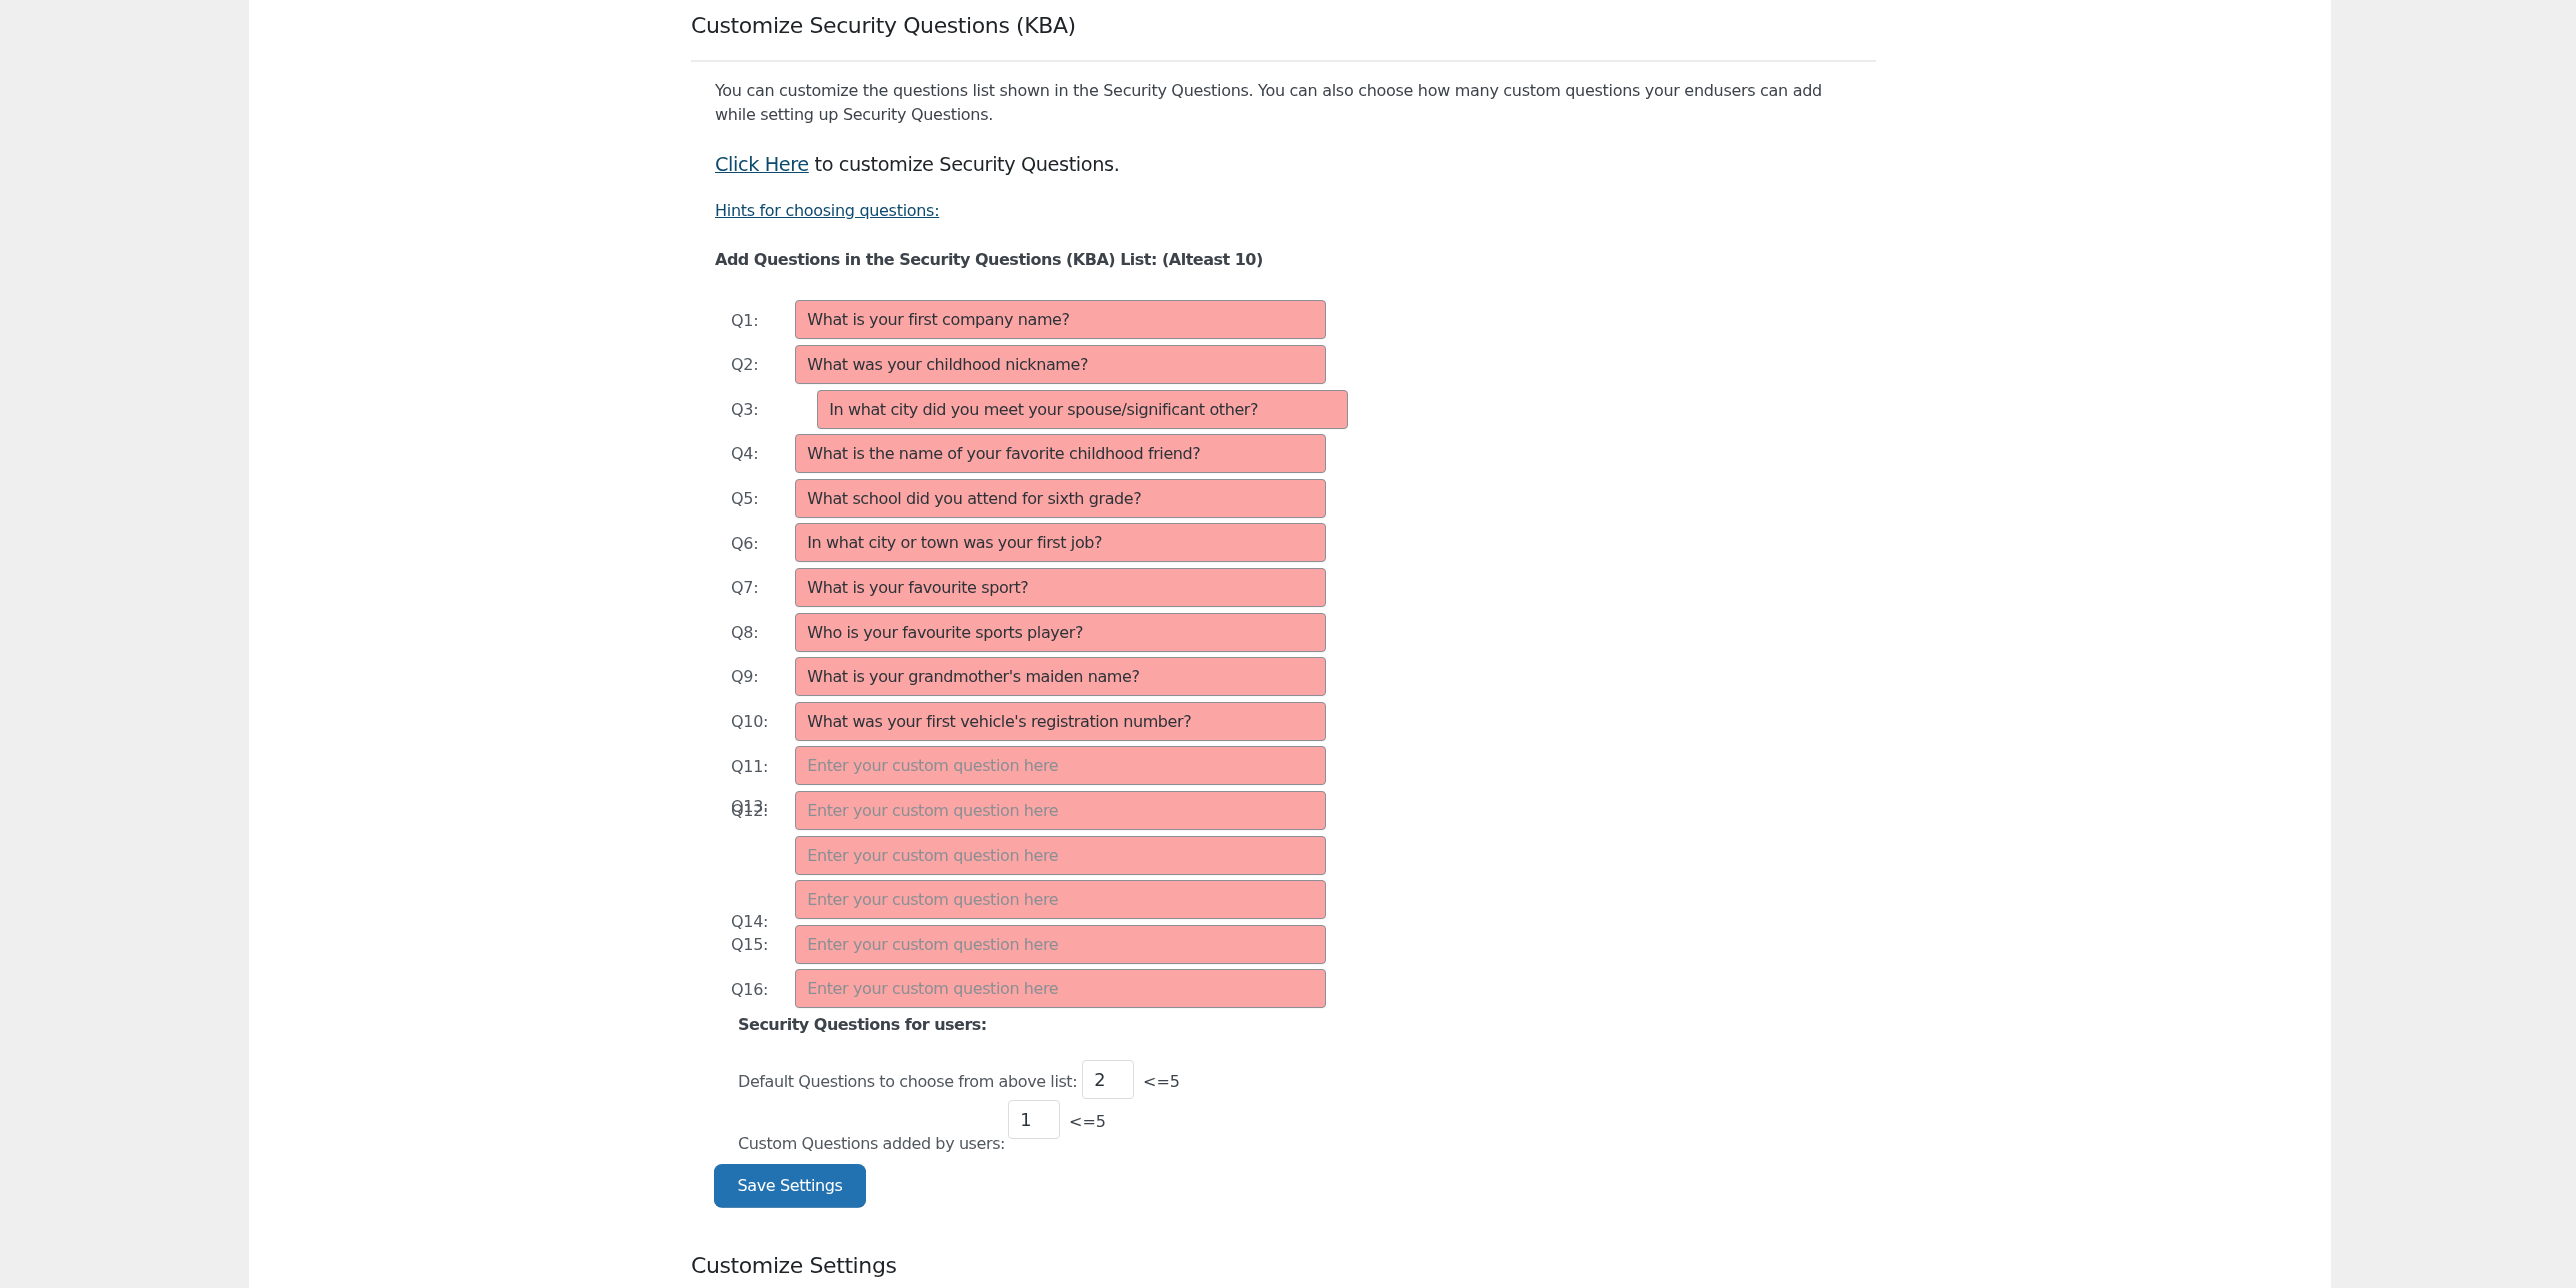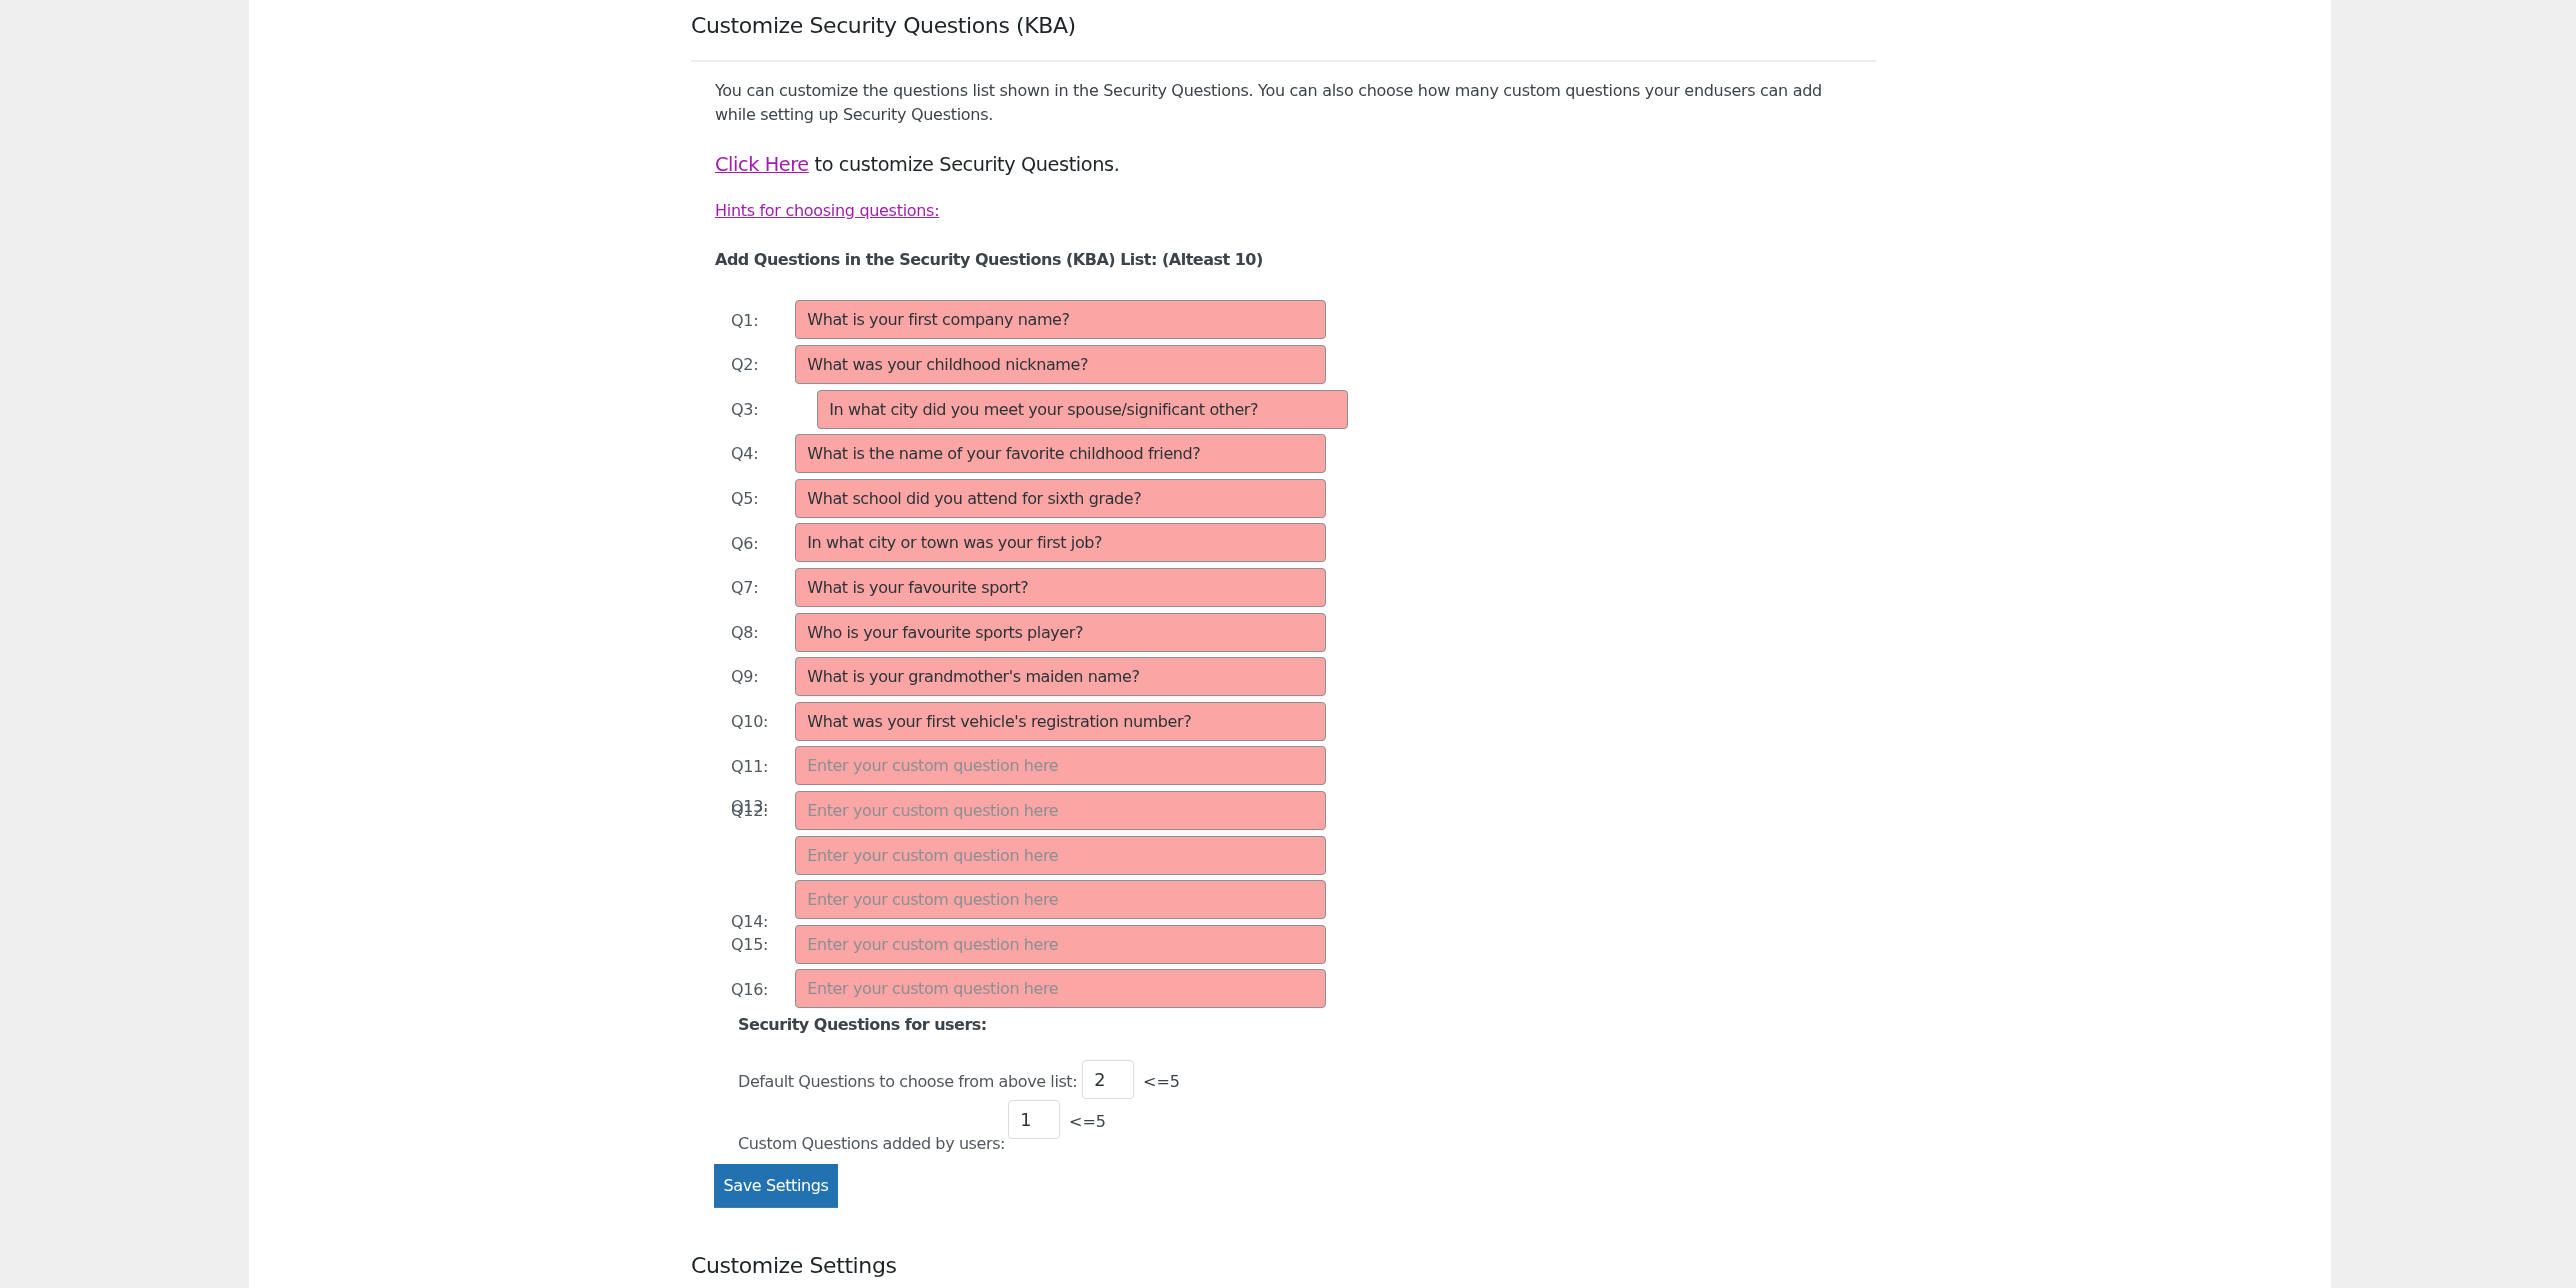--- a/index.html
+++ b/index.html
@@ -20,21 +20,21 @@
     letter-spacing:-0.4px;
   }
   .divider {
     position:absolute; left:691px; top:60px; width:1185px; height:1.6px; background:#ececec;
   }
   .desc {
     position:absolute; left:715px; top:79px; width:1143px;
     font-size:16px; line-height:24px; color:#3c434a;
     font-family:"DejaVu Sans", sans-serif; letter-spacing:-0.3px;
   }
-  .link { color:#a21caf; text-decoration:underline; cursor:pointer; }
+  .link { color:#0c4a6e; text-decoration:underline; cursor:pointer; }
   .click-line { font-size:19.3px; color:#1d2327; font-family:"DejaVu Sans", sans-serif; letter-spacing:-0.4px; }
   .hints { font-size:16px; font-family:"DejaVu Sans", sans-serif; letter-spacing:-0.3px; }
   .subhead { font-size:16px; font-weight:bold; color:#3c434a; font-family:"DejaVu Sans", sans-serif; letter-spacing:-0.5px; }
   .q-label {
     position:absolute; left:731px; font-size:16px; color:#50575e;
     font-family:"DejaVu Sans", sans-serif; letter-spacing:-0.3px;
   }
   .q-input {
     position:absolute; left:795px; width:531px; height:39px; box-sizing:border-box;
     border:1.2px solid #8c8f94; border-radius:4px; background:#fca5a5;
@@ -46,22 +46,22 @@
   .users-label { font-size:16px; font-weight:bold; color:#3c434a; font-family:"DejaVu Sans", sans-serif; letter-spacing:-0.5px; }
   .num-label { font-size:16px; color:#50575e; font-family:"DejaVu Sans", sans-serif; letter-spacing:-0.4px; }
   .num-input {
     position:absolute; height:39px; box-sizing:border-box;
     border:0.8px solid #dcdcde; border-radius:4px; background:#fff;
     padding:0 11.3px; font-size:17.7px; color:#2c3338;
     font-family:"DejaVu Sans", sans-serif; outline:none;
   }
   .limit { font-size:16px; color:#3c434a; font-family:"DejaVu Sans", sans-serif; }
   .save-btn {
-    position:absolute; left:714px; top:1164px; width:124px; height:43px;
-    background:#2271b1; color:#fff; border:none; border-radius:0;
+    position:absolute; left:714px; top:1164px; width:152px; height:43px;
+    background:#2271b1; color:#fff; border:none; border-radius:8px;
     font-size:16px; font-family:"DejaVu Sans", sans-serif; letter-spacing:-0.4px;
     cursor:pointer; box-shadow:0 0.8px 0 #135e96;
   }
 </style>
 </head>
 <body>
 
 <div class="panel"></div>
 
 <div class="abs section-title" style="left:691px; top:13px;">Customize Security Questions (KBA)</div>

